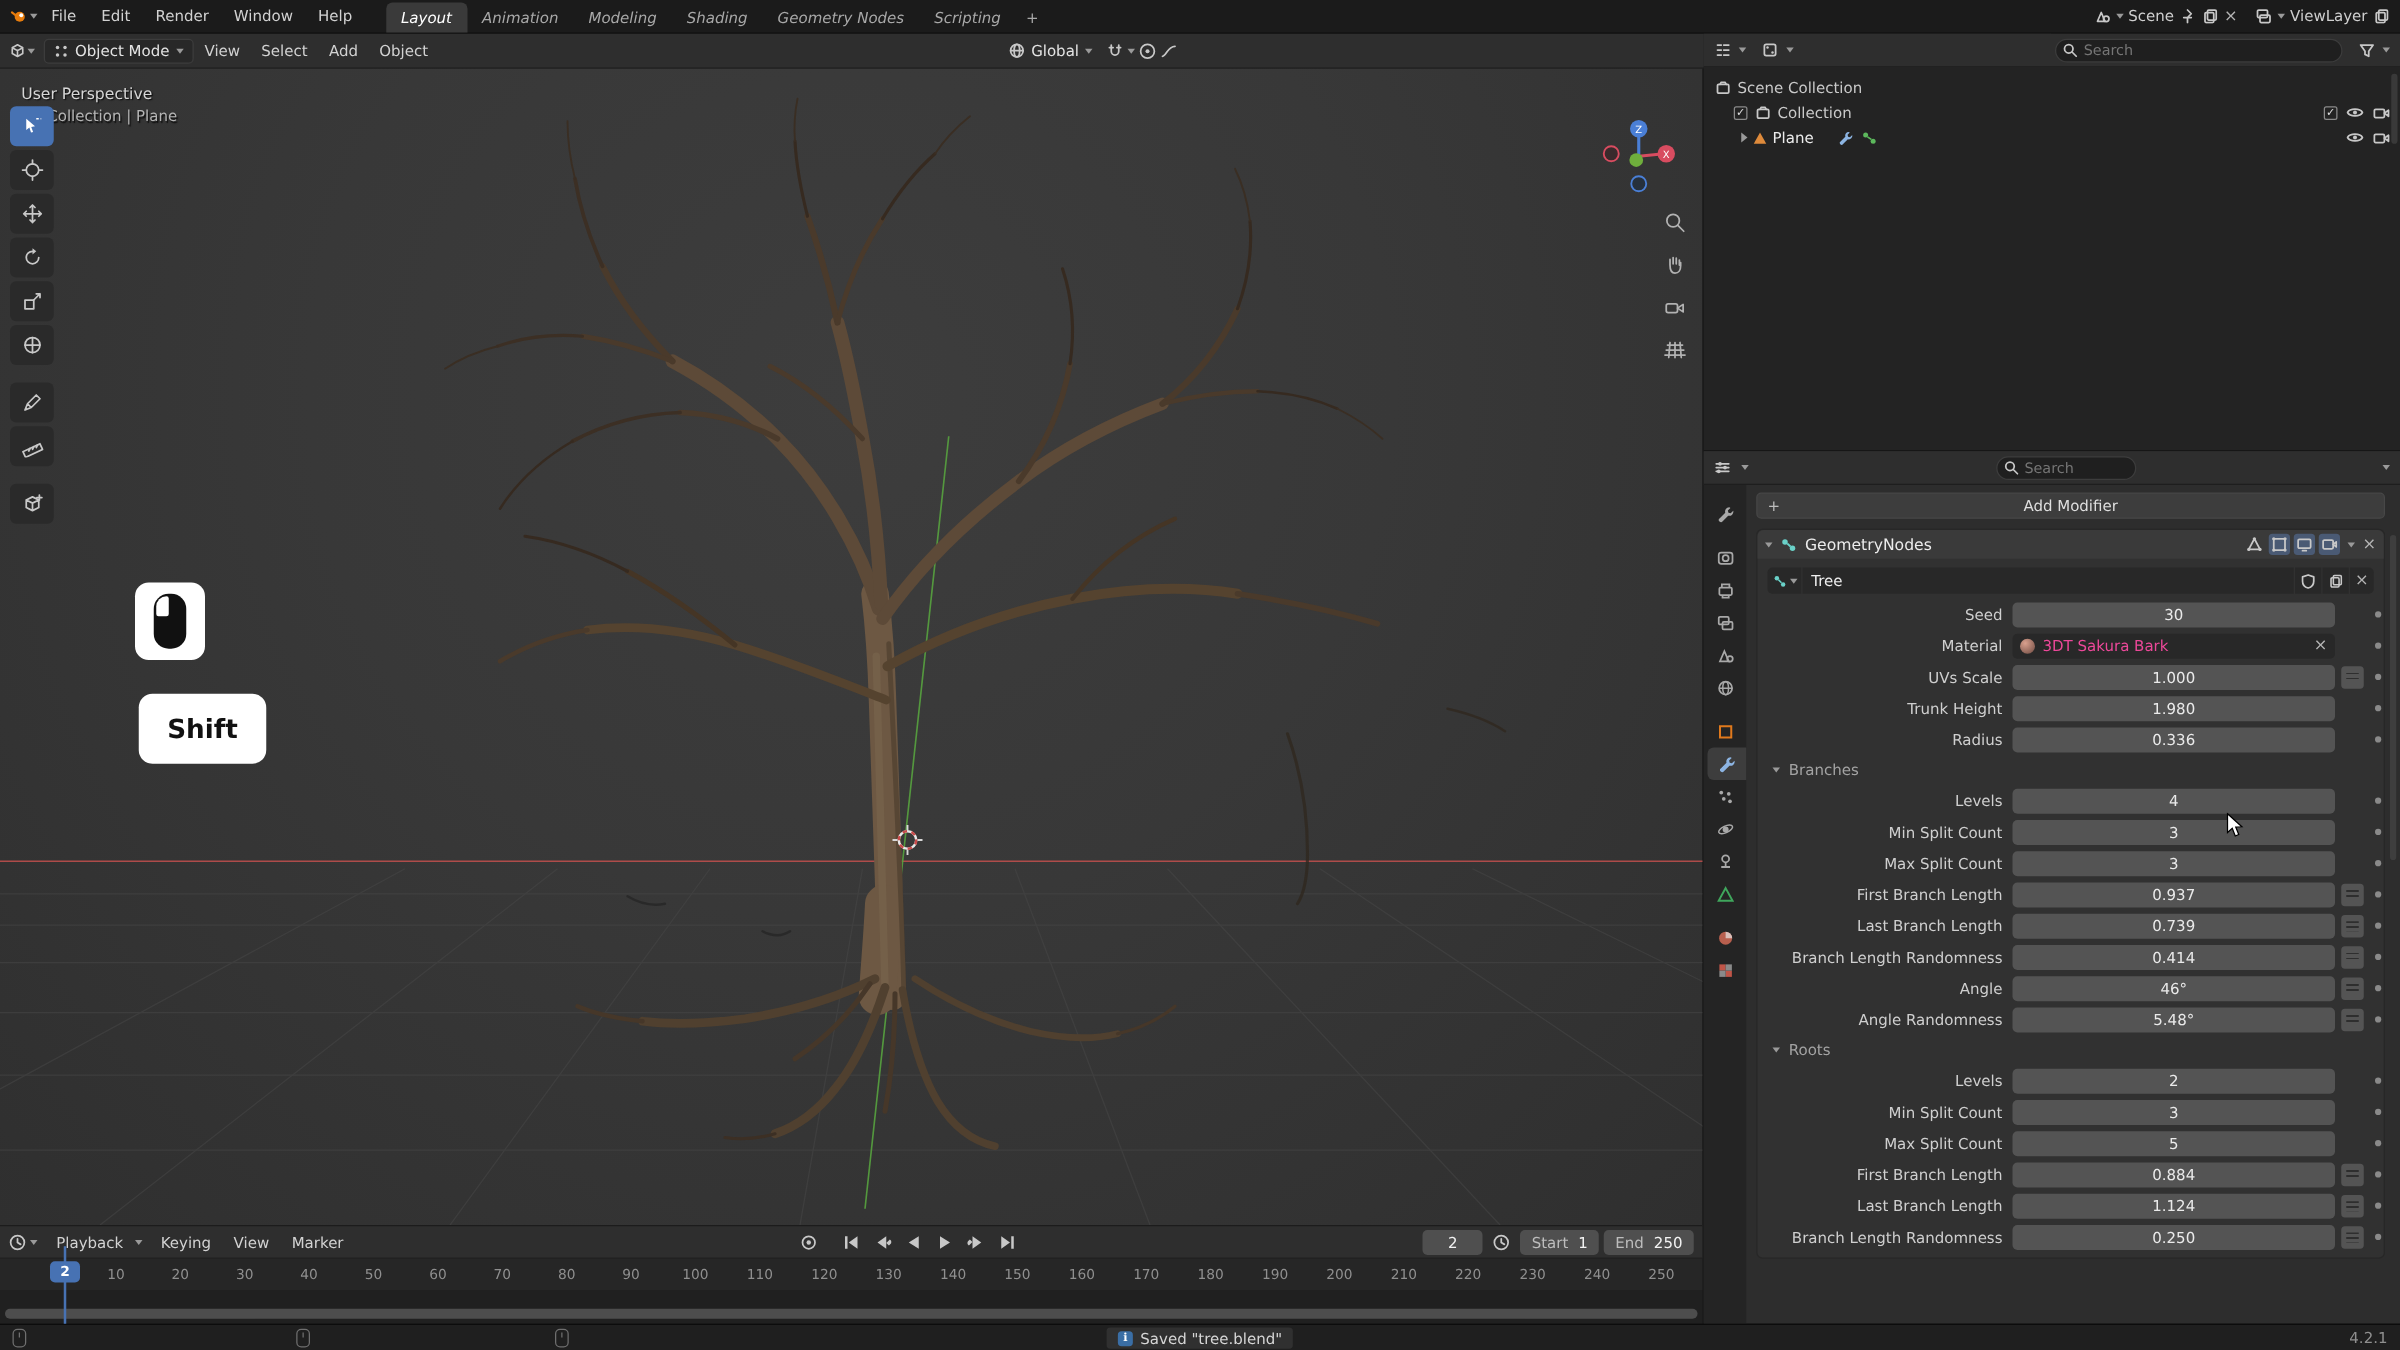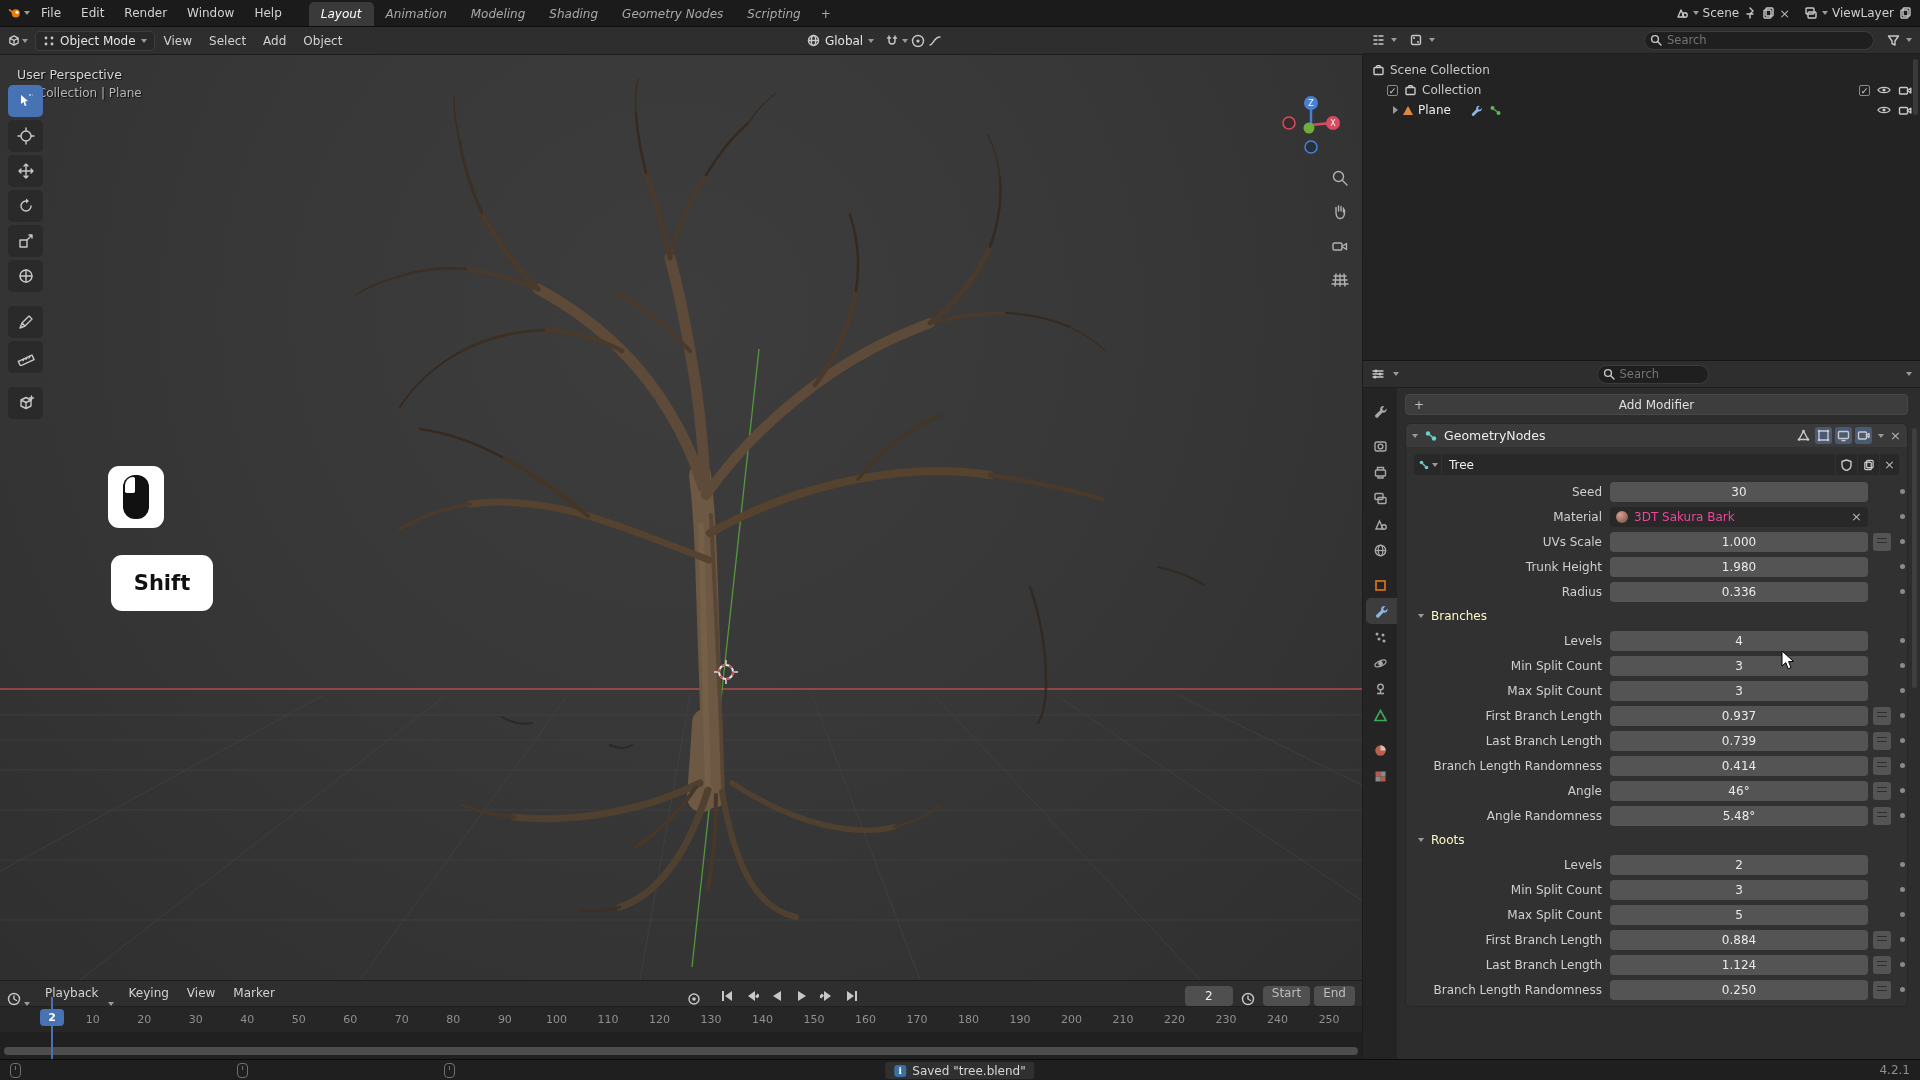--- a/index.html
+++ b/index.html
@@ -59,33 +59,33 @@
   .cast-mouse { position:absolute; left:108px; top:411px; width:56px; height:62px; background:#fff; border-radius:11px;
     display:flex; align-items:center; justify-content:center; }
   .mouse-body { width:26px; height:44px; background:#111; border-radius:12px; position:relative; }
   .mouse-lmb { position:absolute; left:2px; top:2px; width:10px; height:16px; background:#fff; border-radius:9px 2px 2px 2px; }
   .cast-key { position:absolute; left:111px; top:500px; width:102px; height:56px; background:#fff; border-radius:11px;
     display:flex; align-items:center; justify-content:center; color:#111; font-size:21px; font-weight:bold; }
 
   
   .timeline { position:absolute; left:0; top:980px; width:1363px; height:79px; border-right:1px solid #1c1c1c; }
   .tl-header { height:27px; background:#2e2e2e; border-top:1px solid #1c1c1c; border-bottom:1px solid #202020;
-    display:flex; align-items:flex-end; padding:0 7px; }
+    display:flex; align-items:center; padding:0 7px; }
   .tl-ruler { position:relative; height:25px; background:#262626; overflow:hidden; }
   .ticks { display:flex; padding-left:67px; height:100%; align-items:center; }
   .tick { width:51.53px; text-align:center; color:#8f8f8f; font-size:11px; flex:0 0 auto; }
   .playhead-line { position:absolute; left:51px; top:17px; width:2px; height:62px; background:#4772b3; z-index:3; }
   .playhead-badge { position:absolute; left:40px; top:2px; width:24px; height:17px; background:#4772b3; color:#fff;
     border-radius:4px; font-size:11px; font-weight:bold; display:flex; align-items:center; justify-content:center; z-index:4; }
   .tl-track { position:relative; height:27px; background:#202020; }
   .tl-scroll { position:absolute; left:4px; right:4px; bottom:4px; height:8px; background:#4d4d4d; border-radius:4px; }
   .pb-btn { width:25px; height:21px; display:flex; align-items:center; justify-content:center; border-radius:3px; }
   .frame-field { width:48px; height:20px; background:#4f4f4f; border-radius:4px; color:#f0f0f0;
     display:flex; align-items:center; justify-content:center; }
-  .range-pill { height:20px; background:#4f4f4f; border-radius:4px; display:flex; align-items:center; gap:8px; padding:0 9px;flex-direction:column; }
+  .range-pill { height:20px; background:#4f4f4f; border-radius:4px; display:flex; align-items:center; gap:8px; padding:0 9px; }
   .range-pill .lab { color:#bdbdbd; } .range-pill .val { color:#f2f2f2; }
 
   
   .statusbar { position:absolute; left:0; top:1059px; width:1920px; height:21px; background:#1f1f1f; border-top:1px solid #0c0c0c;
     display:flex; align-items:center; padding:0 10px; color:#9d9d9d; }
   .status-pill { position:absolute; left:50%; transform:translateX(-50%); top:2px; height:17px; background:#303030;
     border-radius:3px; display:flex; align-items:center; gap:6px; padding:0 9px; color:#d6d6d6; }
   .info-badge { width:12px; height:12px; background:#3a6ea5; border-radius:3px; color:#fff; font-size:9px; font-weight:bold;
     display:flex; align-items:center; justify-content:center; font-family:"DejaVu Serif", serif; }
   .status-ver { margin-left:auto; color:#8f8f8f; }
@@ -134,21 +134,21 @@
   .plabel { width:190px; text-align:right; color:#cfcfcf; padding-right:0; white-space:nowrap; overflow:hidden; }
   .pfield { width:258px; height:20px; margin-left:8px; background:#545454; border-radius:4px; color:#eaeaea;
     display:flex; align-items:center; justify-content:center; position:relative; }
   .pfield.dark { background:#282828; justify-content:flex-start; padding:0 6px; gap:6px; }
   .mat-sphere { width:12px; height:12px; border-radius:50%; background:radial-gradient(circle at 35% 30%, #d9a08e, #6e4a41); }
   .matname { flex:1; text-align:left; color:#ec4899; }
   .picon { width:18px; height:18px; margin-left:5px; background:#545454; border-radius:3px; position:relative; }
   .picon:after { content:""; position:absolute; left:4px; top:5px; right:4px; height:8px;
     background:repeating-linear-gradient(#2e2e2e 0 1.5px, transparent 1.5px 4px); }
   .pdot { width:5px; height:5px; border-radius:50%; background:#8a8a8a; margin-left:9px; }
-  .sect-head { height:24px; display:flex; align-items:center; gap:7px; padding-left:12px; color:#fef9c3; }
+  .sect-head { height:24px; display:flex; align-items:center; gap:7px; padding-left:12px; color:#a3a3a3; }
   .cursor-arrow { position:absolute; z-index:50; }
 
   svg { display:block; }
   .icon-stroke { stroke:#c8c8c8; fill:none; stroke-width:1.4; stroke-linecap:round; stroke-linejoin:round; }
 </style>
 </head>
 <body>
 
 <div class="app">
 

